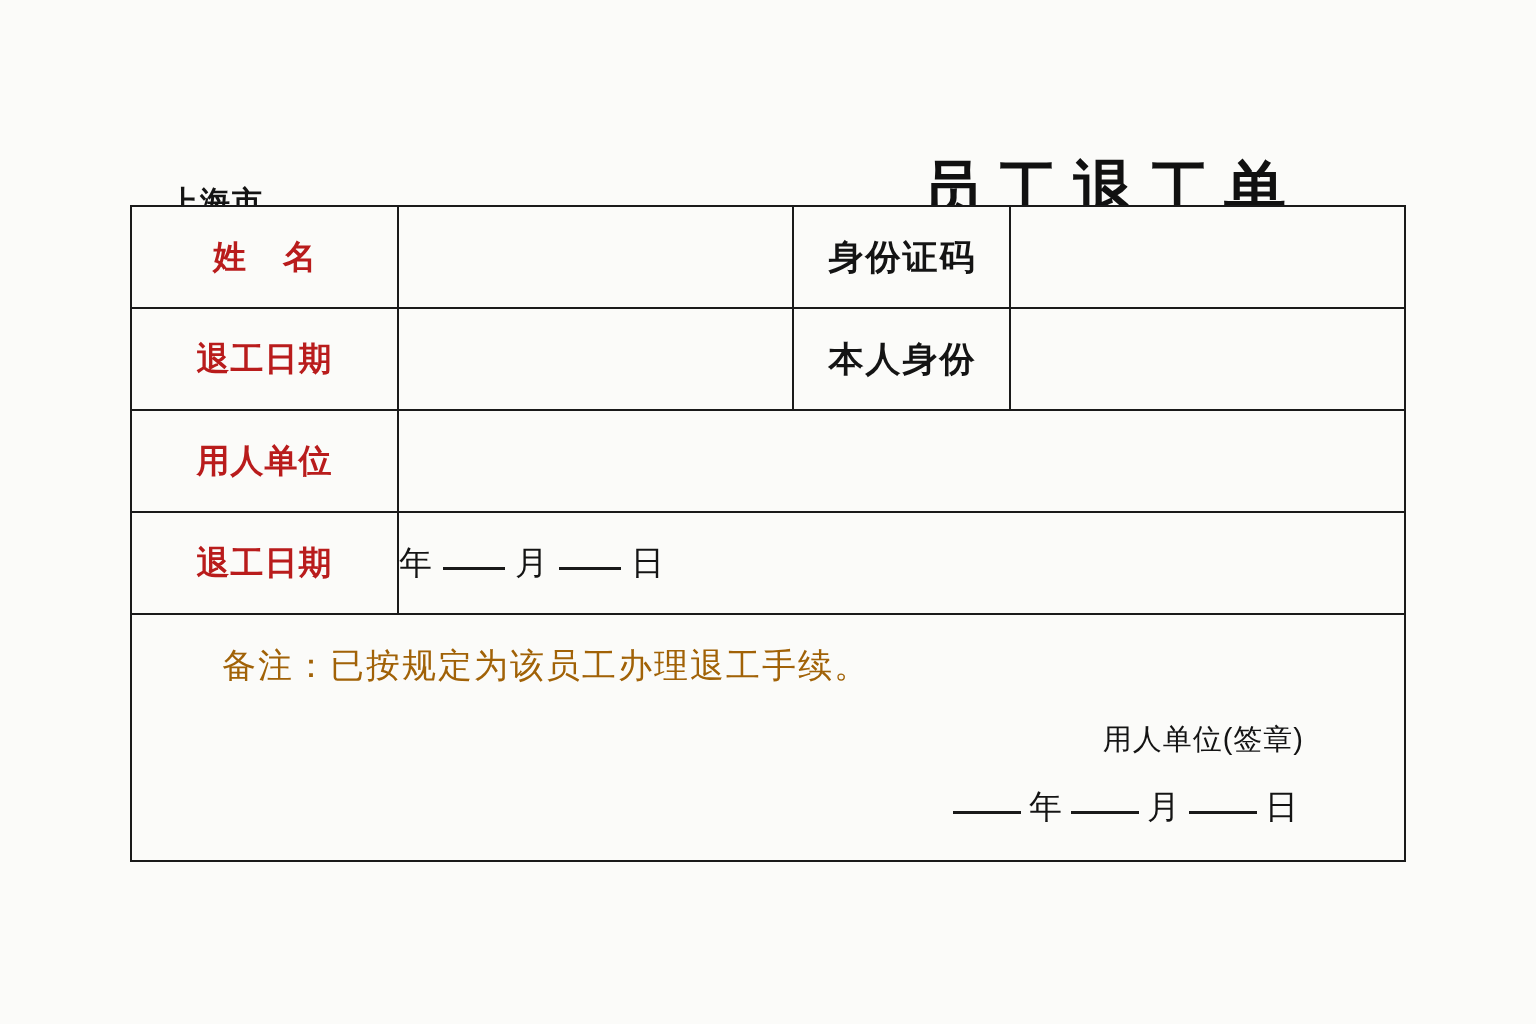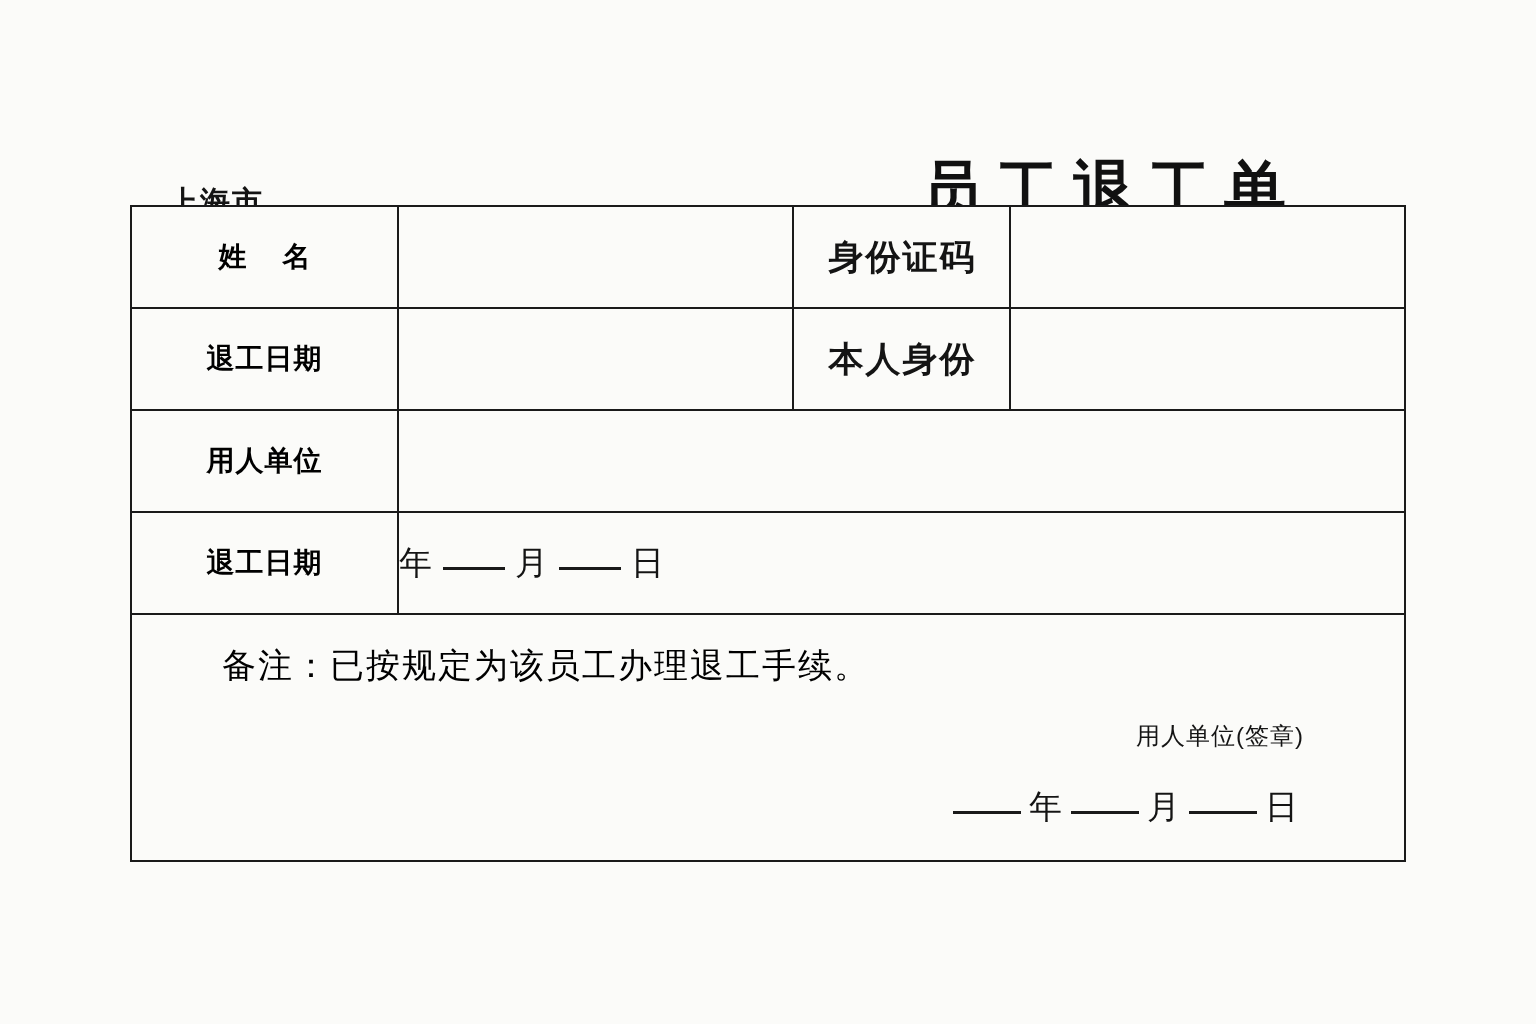--- a/index.html
+++ b/index.html
@@ -71,23 +71,23 @@
     padding: 0;
     vertical-align: middle;
     background: #fbfbf9;
   }
   .label-cell {
     width: 265px;
     height: 100px;
     text-align: center;
     font-family: "Liberation Sans", "DejaVu Sans", sans-serif;
     font-weight: bold;
-    font-size: 28px;
-    letter-spacing: 1px;
-    color: #000000;
+    font-size: 33px;
+    letter-spacing: 1px;
+    color: #b91c1c;
   }
   .label-cell.spaced {
     letter-spacing: 14px;
     text-indent: 14px;
   }
   .mid-label-cell {
     width: 215px;
     text-align: center;
     font-family: "Liberation Sans", "DejaVu Sans", sans-serif;
     font-weight: bold;
@@ -123,29 +123,29 @@
     vertical-align: top;
     position: relative;
   }
   .remark-line {
     position: absolute;
     left: 90px;
     top: 28px;
     font-family: "Liberation Sans", "DejaVu Sans", sans-serif;
     font-size: 34px;
     letter-spacing: 2px;
-    color: #000000;
+    color: #a16207;
     white-space: nowrap;
   }
   .sign-org {
     position: absolute;
     right: 100px;
     top: 105px;
     font-family: "Liberation Sans", "DejaVu Sans", sans-serif;
-    font-size: 24px;
+    font-size: 29px;
     letter-spacing: 1px;
     color: #141414;
     white-space: nowrap;
   }
   .sign-date {
     position: absolute;
     right: 105px;
     top: 170px;
     font-family: "Liberation Sans", "DejaVu Sans", sans-serif;
     font-size: 33px;

